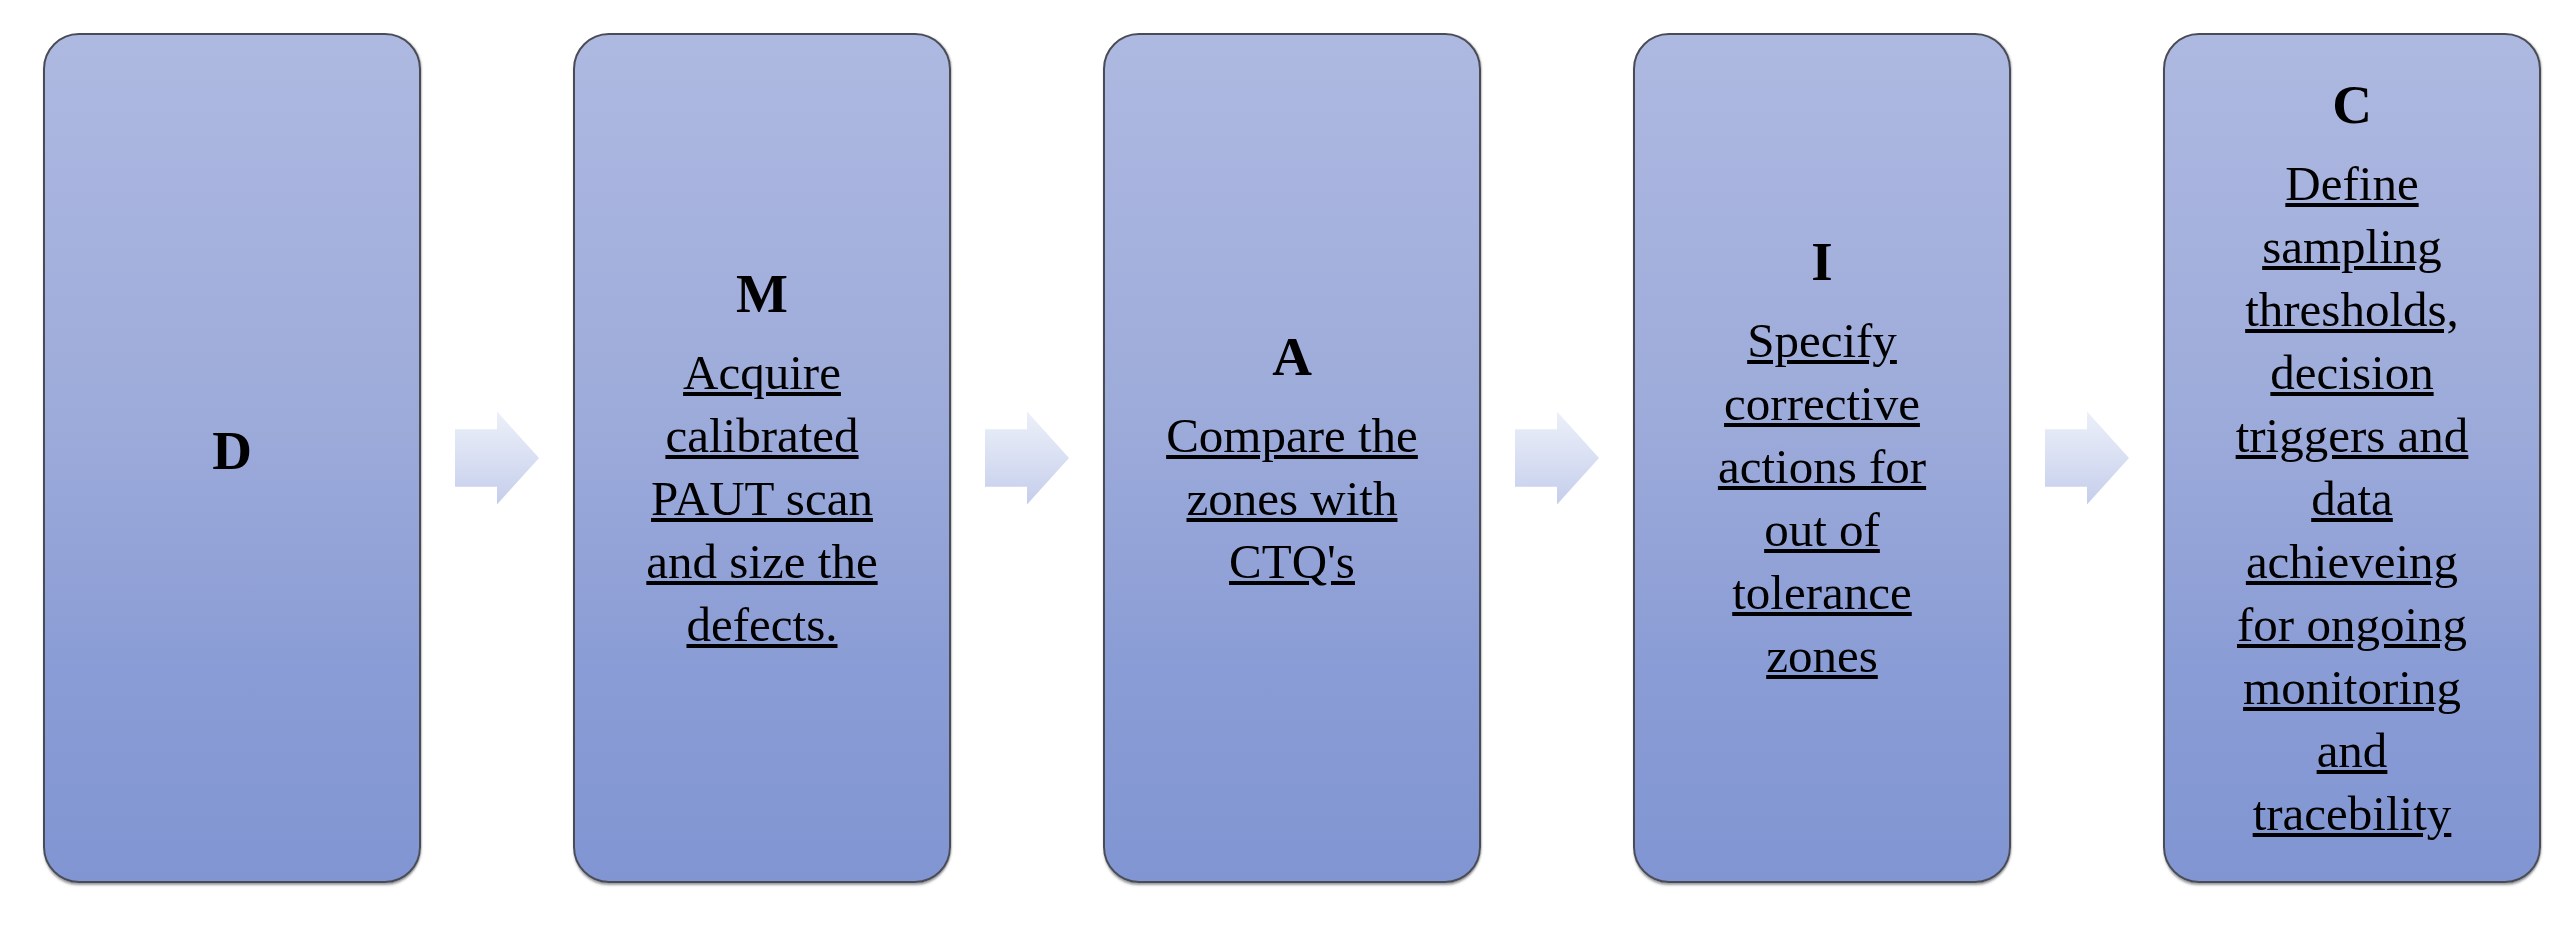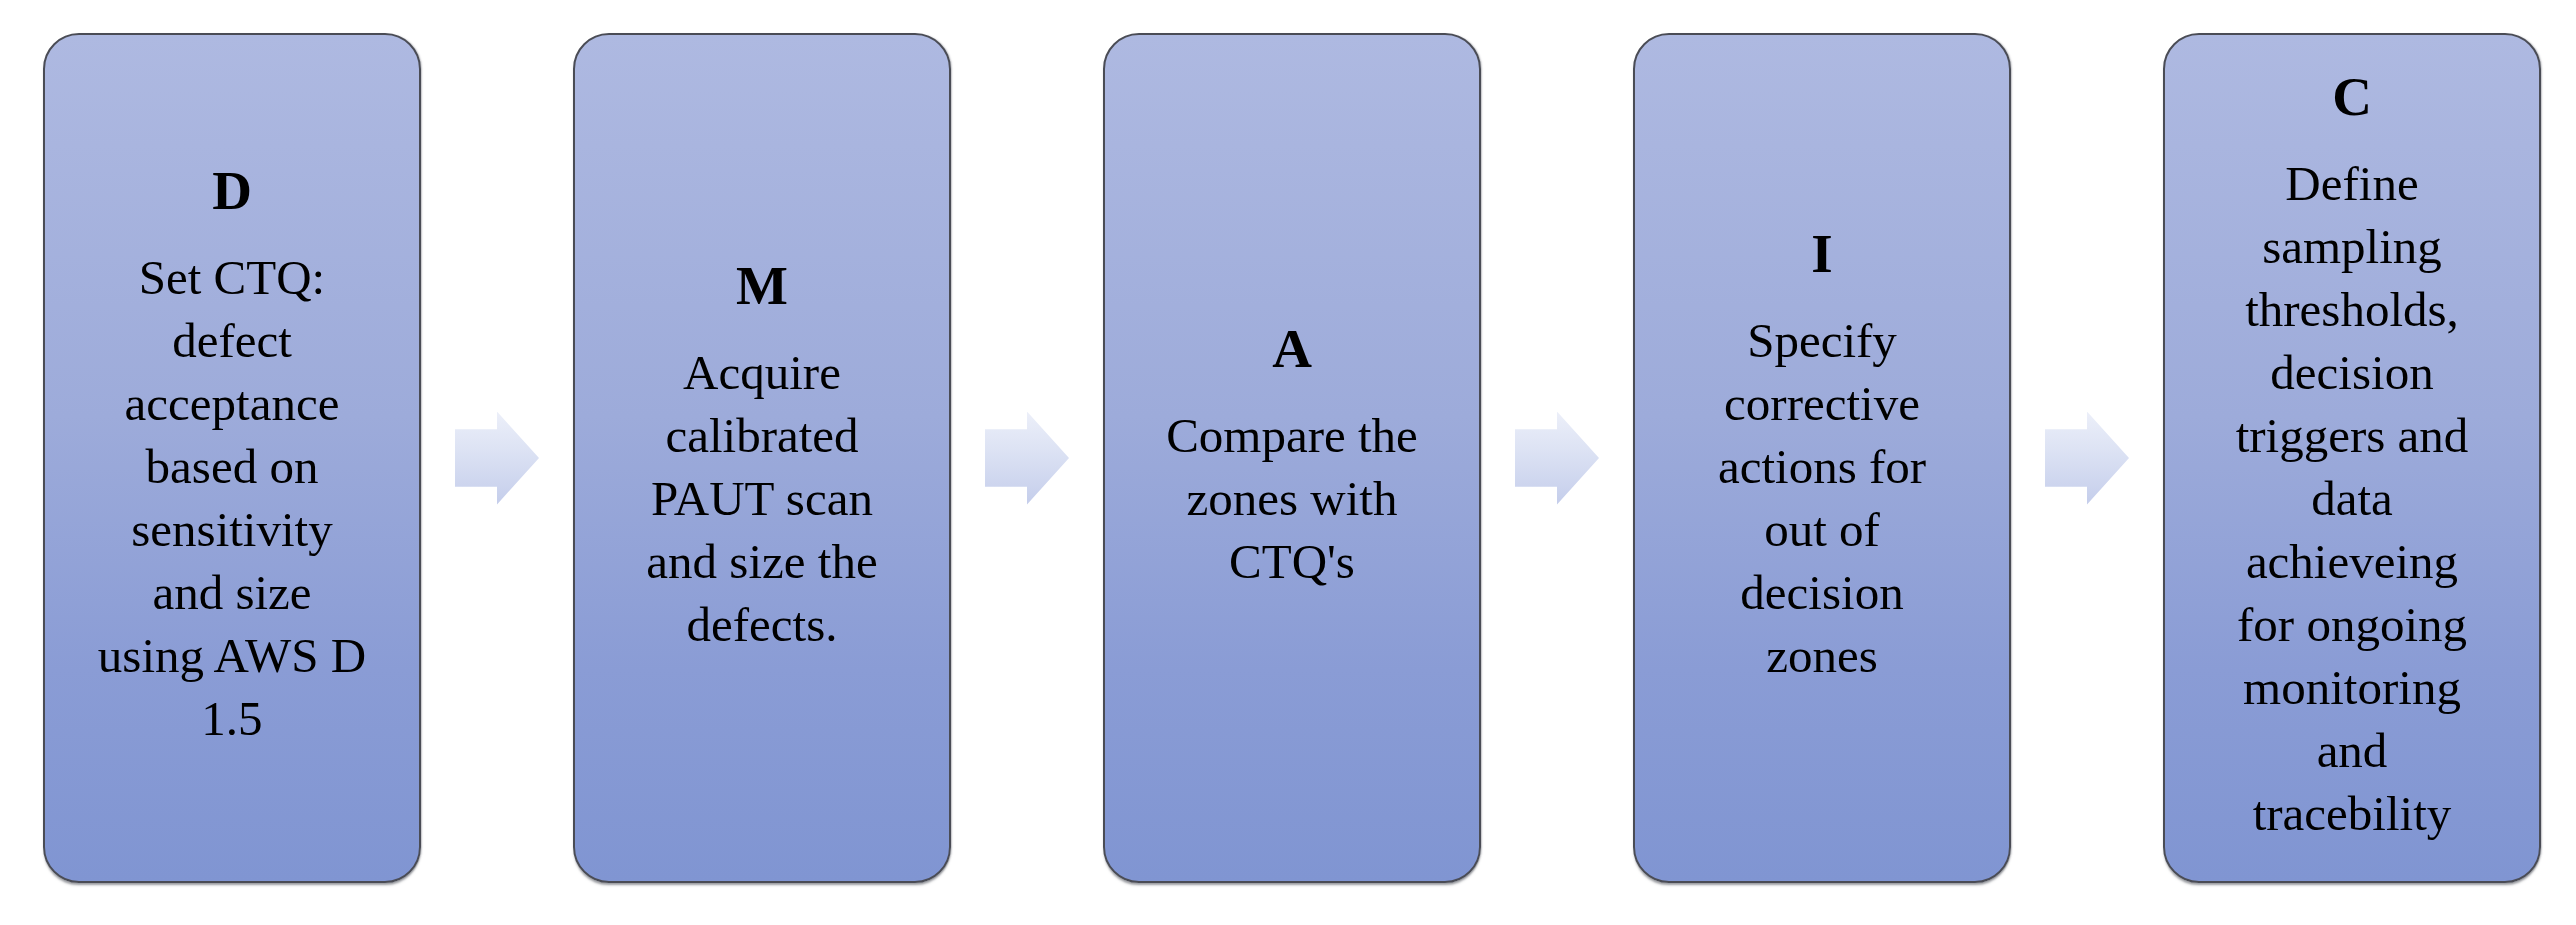--- a/index.html
+++ b/index.html
@@ -35,25 +35,26 @@
     color: #000000;
   }
   .step-letter {
     font-weight: bold;
     font-size: 55px;
     line-height: 66px;
     margin-bottom: 14px;
     color: #000000;
   }
   .step-text {
-    margin: 8px;
+    margin: 0;
     font-size: 49px;
     line-height: 63px;
     white-space: pre-line;
     color: #000000;
+    text-decoration: underline;
   }
   .arrow-gap {
     flex: 1 1 auto;
     display: flex;
     align-items: center;
     justify-content: center;
     align-self: center;
     height: 100%;
   }
   .arrow-right {
@@ -63,28 +64,20 @@
     clip-path: polygon(0% 19%, 50% 19%, 50% 0%, 100% 50%, 50% 100%, 50% 81%, 0% 81%);
   }
 </style>
 </head>
 <body>
 
 <div class="canvas">
 
   <div class="step-box">
     <div class="step-letter">D</div>
-    <p class="step-text">Set CTQ:
-defect
-acceptance
-based on
-sensitivity
-and size
-using AWS D
-1.5</p>
   </div>
 
   <div class="arrow-gap">
     <div class="arrow-right"></div>
   </div>
 
   <div class="step-box">
     <div class="step-letter">M</div>
     <p class="step-text">Acquire
 calibrated
@@ -107,21 +100,21 @@
   <div class="arrow-gap">
     <div class="arrow-right"></div>
   </div>
 
   <div class="step-box">
     <div class="step-letter">I</div>
     <p class="step-text">Specify
 corrective
 actions for
 out of
-decision
+tolerance
 zones</p>
   </div>
 
   <div class="arrow-gap">
     <div class="arrow-right"></div>
   </div>
 
   <div class="step-box">
     <div class="step-letter">C</div>
     <p class="step-text">Define

